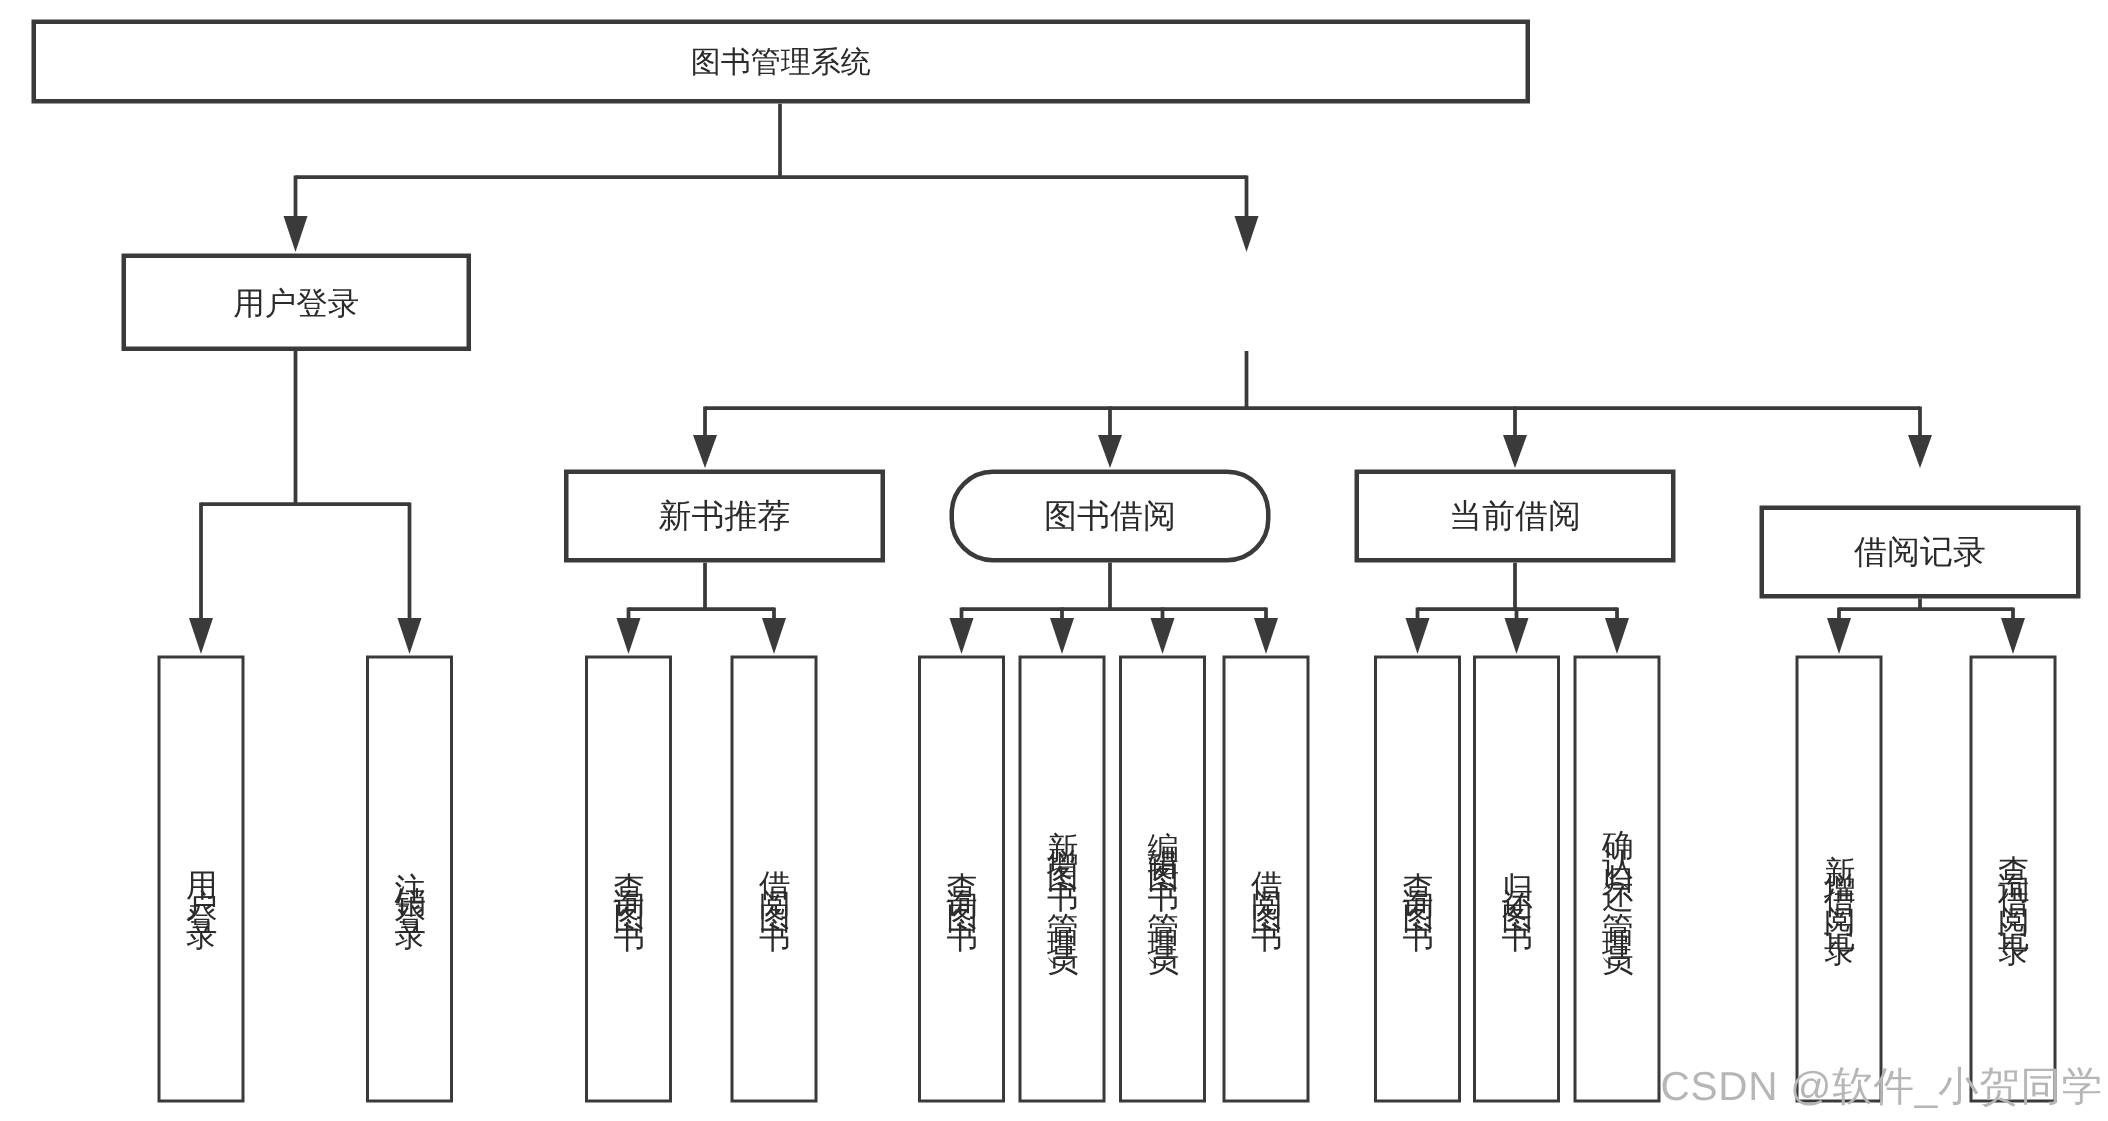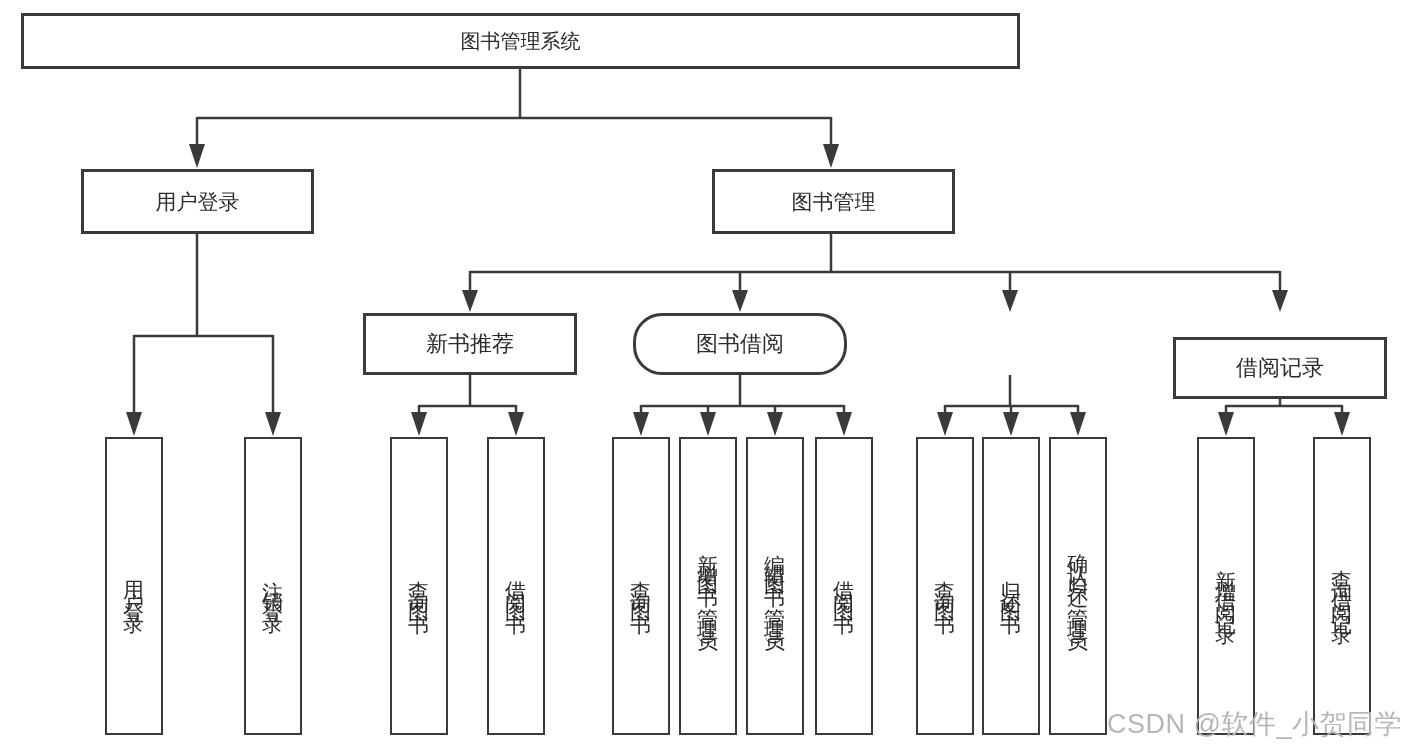--- a/index.html
+++ b/index.html
@@ -151,30 +151,30 @@
     </g>
   </svg>
 
   <div class="box lvl0" style="left:21px; top:13px; width:999px; height:56px;">
     <span class="hlabel">图书管理系统</span>
   </div>
 
   <div class="box lvl1" style="left:81px; top:169px; width:233px; height:65px;">
     <span class="hlabel">用户登录</span>
   </div>
-  <div class="box lvl1" style="left:712px; top:169px; width:243px; height:65px;">
-    <span class="hlabel">图书管理</span>
-  </div>
-
-  <div class="box lvl2" style="left:363px; top:313px; width:214px; height:62px;">
+
+  <div class="box lvl2" style="left:376px; top:313px; width:214px; height:62px;">
     <span class="hlabel">新书推荐</span>
   </div>
   <div class="box lvl2" style="left:633px; top:313px; width:214px; height:62px;border-radius:29px;">
     <span class="hlabel">图书借阅</span>
   </div>
+  <div class="box lvl2" style="left:903px; top:313px; width:214px; height:62px;">
+    <span class="hlabel">当前借阅</span>
+  </div>
   <div class="box lvl2" style="left:1173px; top:313px; width:214px; height:62px;margin-top:24px;">
     <span class="hlabel">借阅记录</span>
   </div>
 
   <div class="box leaf" style="left:105px; top:437px; width:58px; height:298px;">
     <span class="vlabel">用户登录</span>
   </div>
   <div class="box leaf" style="left:244px; top:437px; width:58px; height:298px;">
     <span class="vlabel">注销登录</span>
   </div>

